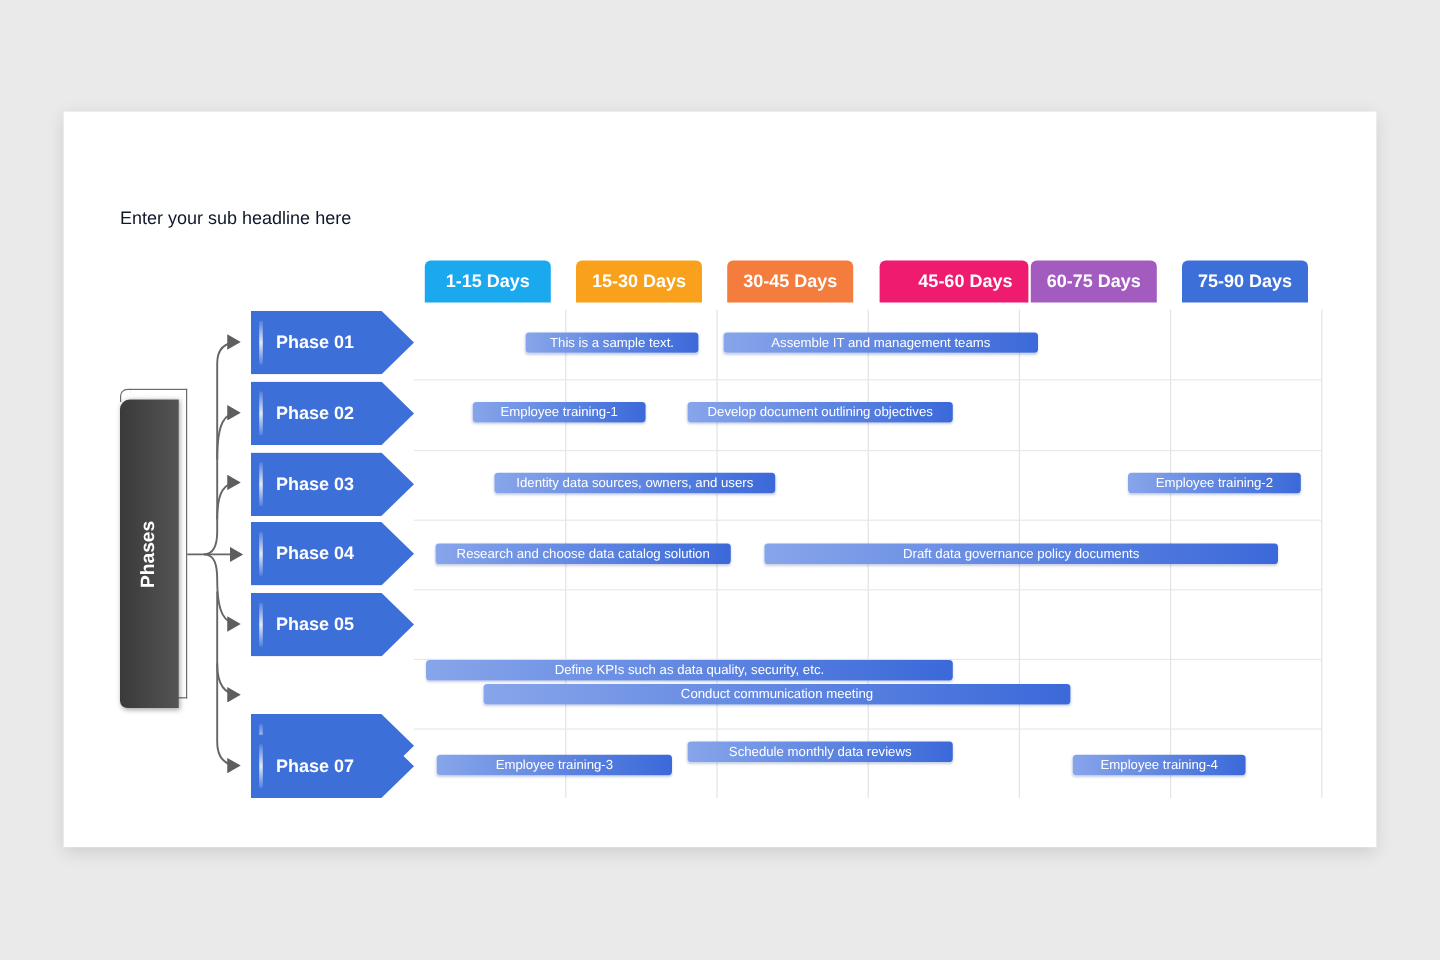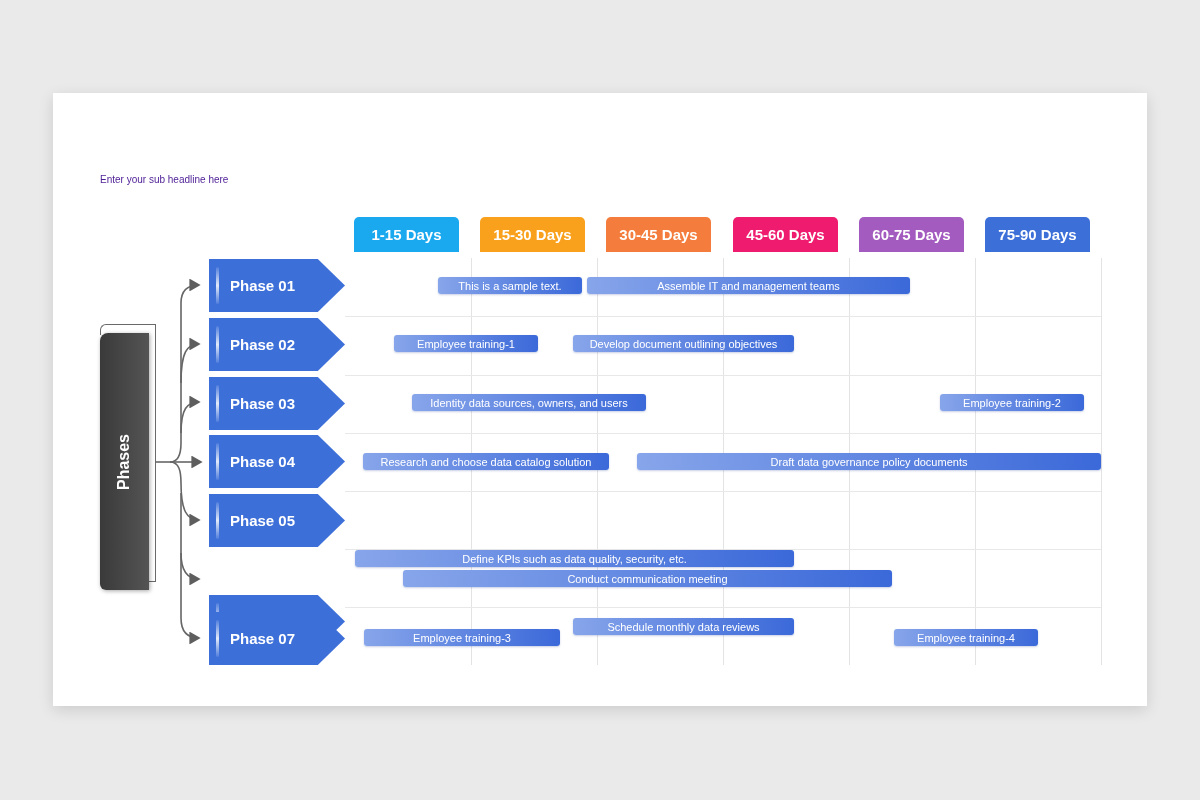--- a/index.html
+++ b/index.html
@@ -15,21 +15,21 @@
       background: #ffffff;
       box-shadow: 0 4px 14px rgba(0,0,0,0.13);
     }
     .title {
       position: absolute; left: 47px; top: 24px;
       font-size: 39px; color: #262626; font-weight: normal;
       letter-spacing: 0.2px; white-space: nowrap;
     }
     .subtitle {
       position: absolute; left: 47px; top: 81px;
-      font-size: 10px; color: #4c1d95; white-space: nowrap;
+      font-size: 15px; color: #0f172a; white-space: nowrap;
     }
     .col-head {
       position: absolute; top: 124px; width: 105px; height: 35px;
       border-radius: 5px 5px 0 0;
       color: #fff; font-weight: bold; font-size: 15px;
       display: flex; align-items: center; justify-content: center;
     }
     .grid-v {
       position: absolute; top: 165px; width: 1px; height: 407px;
       background: #e3e3e3;
@@ -89,21 +89,21 @@
   </style>
 </head>
 <body>
 
 <div class="slide">
   <div class="subtitle">Enter your sub headline here</div>
 
   <div class="col-head" style="left:301px;background:#1aa8ef;">1-15 Days</div>
   <div class="col-head" style="left:427px;background:#f9a11c;">15-30 Days</div>
   <div class="col-head" style="left:553px;background:#f47c3c;">30-45 Days</div>
-  <div class="col-head" style="left:680px;background:#ee1b6f;">45-60 Days</div>
+  <div class="col-head" style="left:680px;background:#ee1b6f;padding-left:19px;">45-60 Days</div>
   <div class="col-head" style="left:806px;background:#a45bbf;">60-75 Days</div>
   <div class="col-head" style="left:932px;background:#3d6fd9;">75-90 Days</div>
 
   <div class="grid-v" style="left:418px;"></div>
   <div class="grid-v" style="left:544px;"></div>
   <div class="grid-v" style="left:670px;"></div>
   <div class="grid-v" style="left:796px;"></div>
   <div class="grid-v" style="left:922px;"></div>
   <div class="grid-v" style="left:1048px;"></div>
 
@@ -169,30 +169,30 @@
   <div class="phase-tab" style="top:460px;margin-top:42px;">
     <span class="shine"></span>
     <span class="lbl">Phase 06</span>
   </div>
   <div class="phase-tab" style="top:519px;">
     <span class="shine"></span>
     <span class="lbl">Phase 07</span>
   </div>
 
   <div class="task" style="left:385px;top:184px;width:144px;">This is a sample text.</div>
-  <div class="task" style="left:534px;top:184px;width:323px;">Assemble IT and management teams</div>
+  <div class="task" style="left:550px;top:184px;width:262px;">Assemble IT and management teams</div>
 
   <div class="task" style="left:341px;top:242px;width:144px;">Employee training-1</div>
   <div class="task" style="left:520px;top:242px;width:221px;">Develop document outlining objectives</div>
 
   <div class="task" style="left:359px;top:301px;width:234px;">Identity data sources, owners, and users</div>
   <div class="task" style="left:887px;top:301px;width:144px;">Employee training-2</div>
 
   <div class="task" style="left:310px;top:360px;width:246px;">Research and choose data catalog solution</div>
-  <div class="task" style="left:584px;top:360px;width:464px;">Draft data governance policy documents</div>
+  <div class="task" style="left:584px;top:360px;width:428px;">Draft data governance policy documents</div>
 
   <div class="task" style="left:302px;top:418px;width:439px;margin-top:39px;">Define KPIs such as data quality, security, etc.</div>
 
   <div class="task" style="left:350px;top:477px;width:489px;">Conduct communication meeting</div>
 
   <div class="task" style="left:311px;top:536px;width:196px;">Employee training-3</div>
   <div class="task" style="left:520px;top:525px;width:221px;">Schedule monthly data reviews</div>
   <div class="task" style="left:841px;top:536px;width:144px;">Employee training-4</div>
 </div>
 

